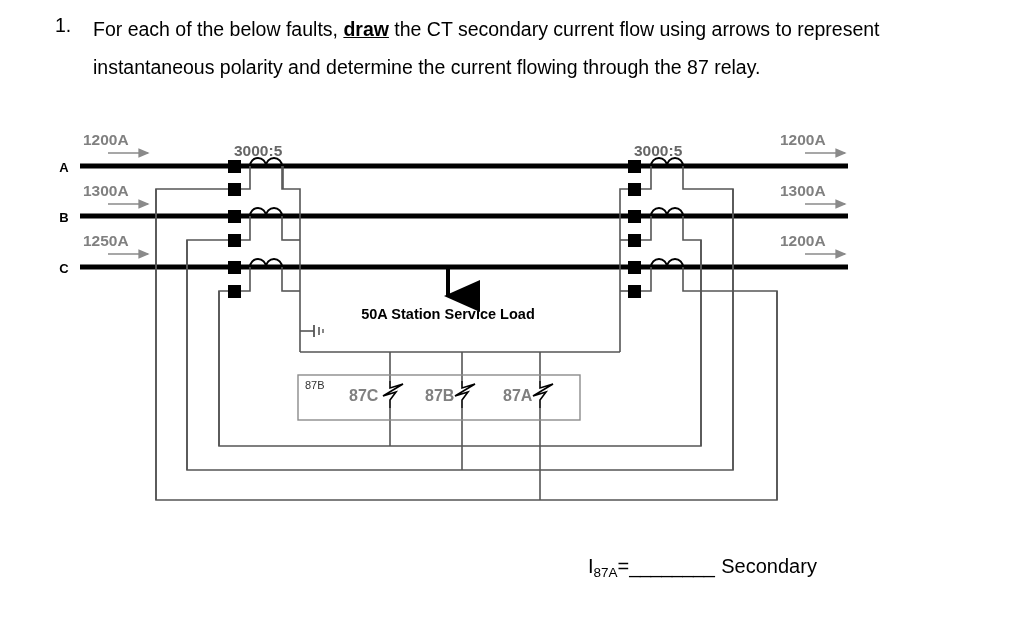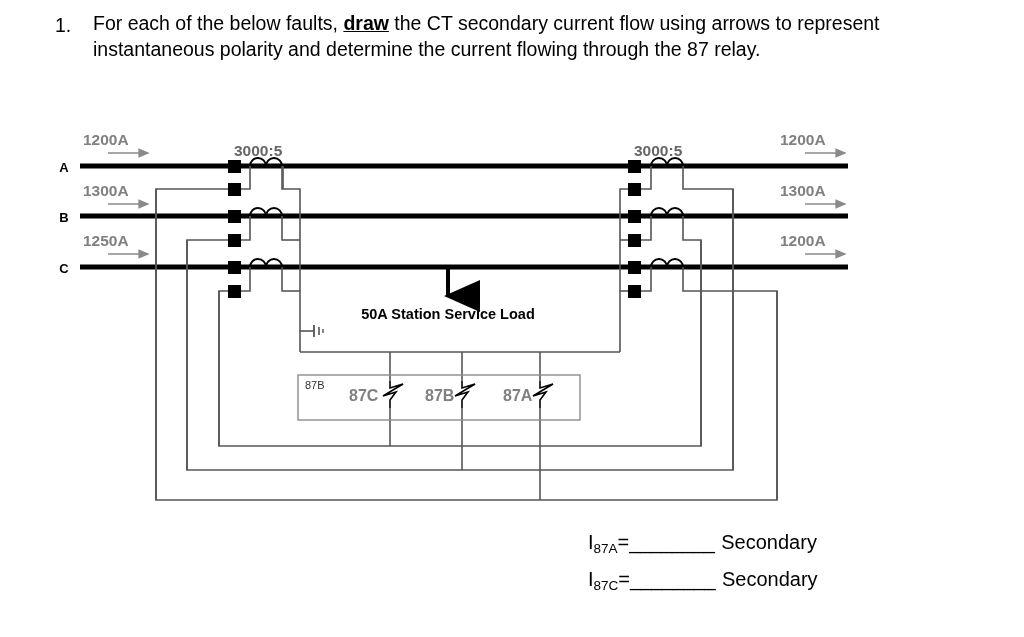--- a/index.html
+++ b/index.html
@@ -32,21 +32,21 @@
   }
   .q-num {
     width: 38px;
     flex: 0 0 38px;
     font-size: 19.5px;
     color: #000;
     line-height: 30px;
   }
   .q-text {
     font-size: 19.5px;
-    line-height: 26px;
+    line-height: 38px;
     color: #000;
     width: 900px;
   }
   .q-text .u {
     font-weight: bold;
     text-decoration: underline;
   }
 
   
   #diagram {
@@ -57,21 +57,21 @@
     height: 637px;
   }
   #diagram svg {
     display: block;
   }
 
   
   .answers {
     position: absolute;
     left: 588px;
-    top: 524px;
+    top: 548px;
     width: 400px;
   }
   .ans-row {
     height: 37px;
     font-size: 20px;
     color: #000;
     white-space: nowrap;
     line-height: 37px;
   }
   .ans-row .sub {
@@ -253,16 +253,15 @@
         <path d="M219,446 L219,446"></path>
         <path d="M219,291 L219,446 L701,446 L701,240"></path>
         <path d="M187,240 L187,470 L733,470 L733,189"></path>
         <path d="M156,189 L156,500 L777,500 L777,291"></path>
       </g>
     </svg>
   </div>
 
   <div class="answers">
     <div class="ans-row"><span>I</span><span class="sub">87A</span><span>=</span><span class="ans-blank">________</span><span class="ans-word">Secondary</span></div>
-    <div class="ans-row"><span>I</span><span class="sub">87C</span><span>=</span><span class="ans-blank">________</span><span class="ans-word">Secondary</span></div>
   </div>
 
 </div>
 
 </body></html>

